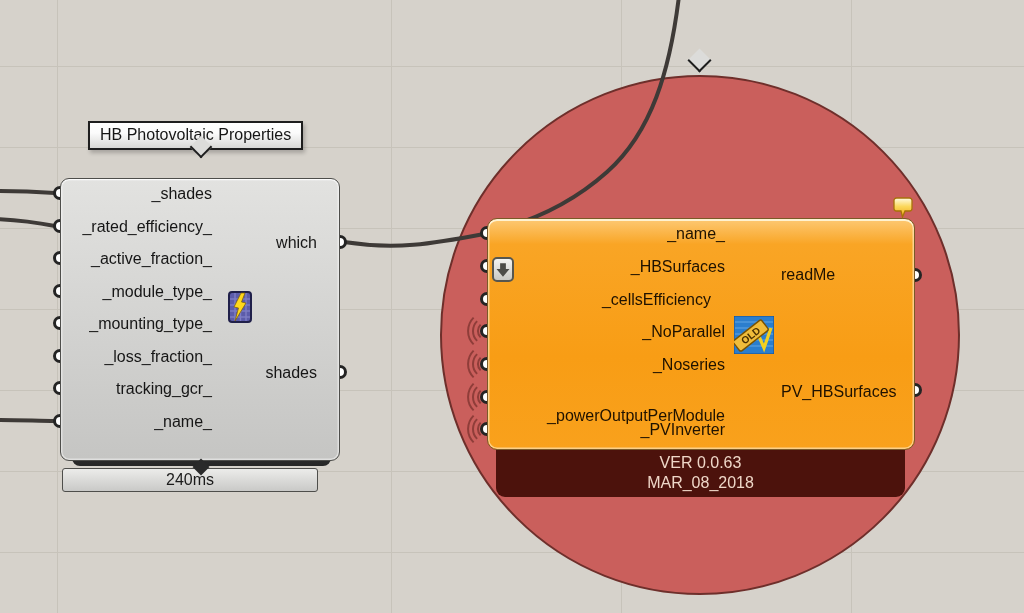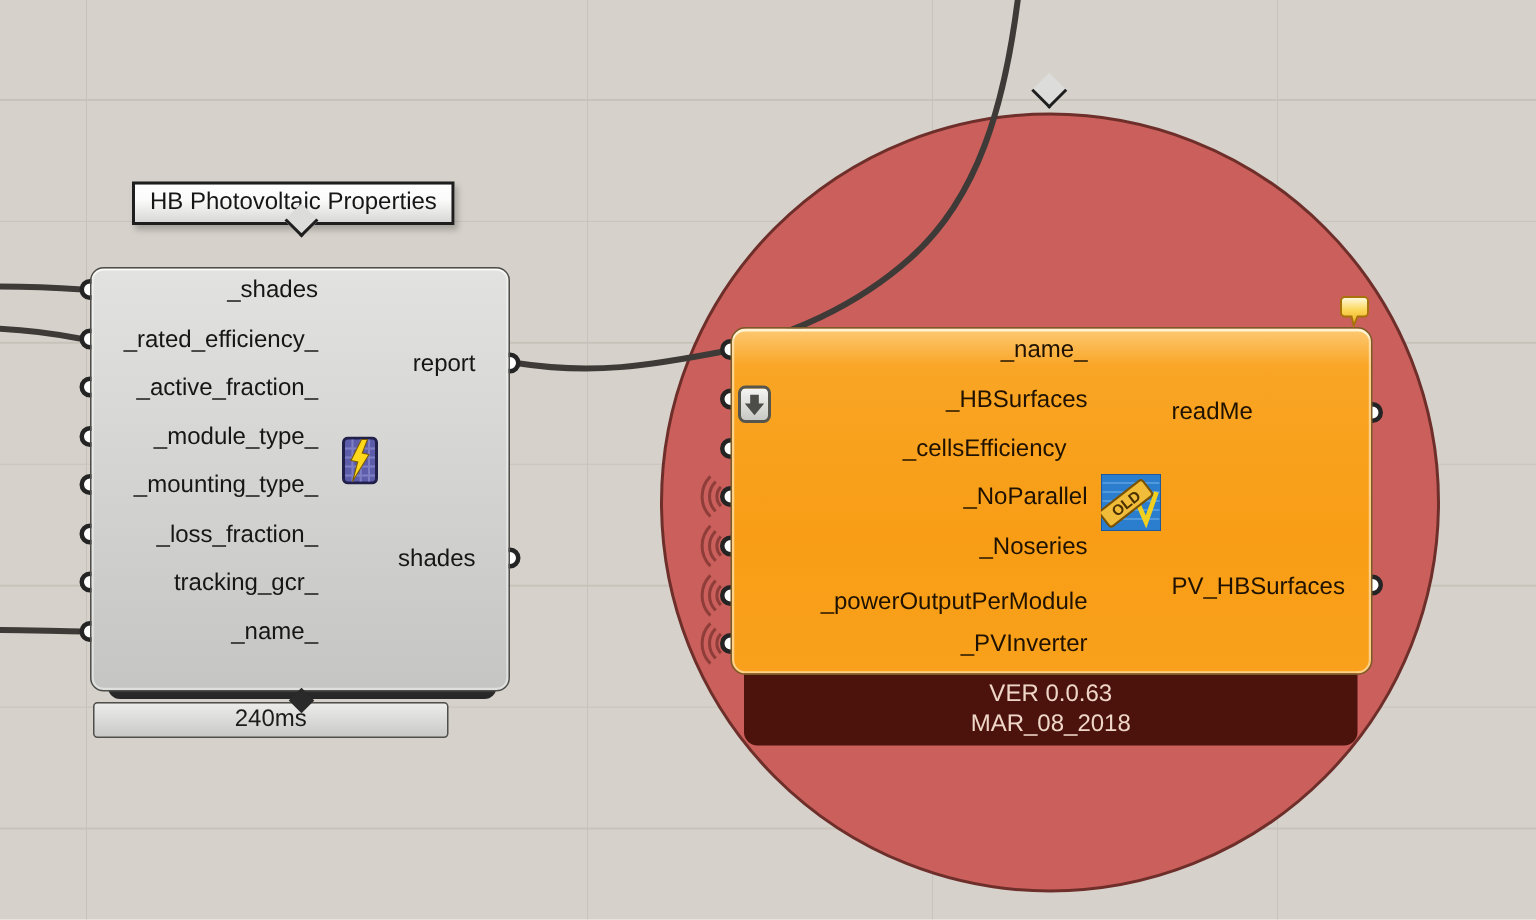--- a/index.html
+++ b/index.html
@@ -32,21 +32,21 @@
     border:1.5px solid #7a5a28;
     box-shadow:inset 0 2px 0 rgba(255,245,215,.9), inset 0 0 0 1.5px rgba(255,248,225,.55);}
   .lbl{position:absolute;height:20px;line-height:20px;font-size:16px;color:#161616;
     white-space:nowrap;text-align:right;}
   .olbl{position:absolute;height:20px;line-height:20px;font-size:16px;color:#1f1200;
     white-space:nowrap;}
   
   #verbar{left:72px;top:440px;width:259px;height:26px;background:linear-gradient(#3a3a3a,#262626);
     border-radius:4px 4px 8px 8px;color:#f2f2f2;font-size:15px;text-align:right;line-height:27px;z-index:4;}
   #vernotch{left:195px;top:461px;width:12px;height:12px;background:#2a2a2a;transform:rotate(45deg);z-index:5;}
-  #runbar{left:62px;top:468px;width:237px;height:24px;background:linear-gradient(#ececea,#c9c9c7);
+  #runbar{left:62px;top:468px;width:256px;height:24px;background:linear-gradient(#ececea,#c9c9c7);
     border:1.5px solid #4e4e4b;border-radius:3px;box-sizing:border-box;color:#1b1b1b;
     font-size:16px;text-align:center;line-height:21px;z-index:4;}
   #legverbar{left:496px;top:448px;width:409px;height:49px;background:#4c120c;
     border-radius:2px 2px 9px 9px;color:#efd7c8;font-size:16px;text-align:center;
     display:flex;flex-direction:column;justify-content:center;gap:1px;z-index:4;line-height:19px;}
   
   .tip{position:absolute;z-index:6;background:linear-gradient(#ffffff,#fbfbfb 40%,#d8d8d6);
     border:2px solid #1e1e1e;color:#161616;text-align:center;
     box-shadow:2px 3px 4px rgba(0,0,0,.22);}
   #notetip{left:489px;top:13px;padding:2px 10px 3px 10px;font-size:17px;line-height:21px;white-space:nowrap;}
@@ -124,21 +124,21 @@
 
   <div id="hbcomp" class="comp">
     <div class="lbl" style="right:127px;top:5px">_shades</div>
     <div class="lbl" style="right:127px;top:38px">_rated_efficiency_</div>
     <div class="lbl" style="right:127px;top:70px">_active_fraction_</div>
     <div class="lbl" style="right:127px;top:103px">_module_type_</div>
     <div class="lbl" style="right:127px;top:135px">_mounting_type_</div>
     <div class="lbl" style="right:127px;top:168px">_loss_fraction_</div>
     <div class="lbl" style="right:127px;top:200px">tracking_gcr_</div>
     <div class="lbl" style="right:127px;top:233px">_name_</div>
-    <div class="lbl" style="right:22px;top:54px">report</div>
+    <div class="lbl" style="right:22px;top:54px">which</div>
     <div class="lbl" style="right:22px;top:184px">shades</div>
 
     <svg class="abs" style="left:167px;top:112px" width="24" height="32" viewBox="0 0 24 32">
       <rect x="1" y="1" width="22" height="30" rx="3" fill="#5c5caa" stroke="#20204a" stroke-width="2"></rect>
       <g stroke="#8282c8" stroke-width="1.4" opacity="0.9">
         <line x1="7" y1="2" x2="7" y2="30"></line>
           <line x1="12.5" y1="2" x2="12.5" y2="30"></line>
         <line x1="18" y1="2" x2="18" y2="30"></line>
         <line x1="2" y1="8" x2="22" y2="8"></line>
           <line x1="2" y1="14" x2="22" y2="14"></line>
@@ -148,21 +148,21 @@
       <polygon points="13,2 6,16 10.5,17 7,30 18,12 13.5,11 17,2" fill="#ffd81c" stroke="#7a5a00" stroke-width="0.7"></polygon>
     </svg>
   </div>
 
   <div id="oldcomp" class="comp">
     <div class="olbl" style="right:189px;top:5px;text-align:right">_name_</div>
     <div class="olbl" style="right:189px;top:38px;text-align:center">_HBSurfaces</div>
     <div class="olbl" style="right:203px;top:71px;text-align:left">_cellsEfficiency</div>
     <div class="olbl" style="right:189px;top:103px;text-align:right">_NoParallel</div>
     <div class="olbl" style="right:189px;top:136px;text-align:left">_Noseries</div>
-    <div class="olbl" style="right:189px;top:173px;text-align:right">_powerOutputPerModule</div>
+    <div class="olbl" style="right:189px;top:187px;text-align:right">_powerOutputPerModule</div>
     <div class="olbl" style="right:189px;top:201px;text-align:right">_PVInverter</div>
     <div class="olbl" style="left:293px;top:46px">readMe</div>
     <div class="olbl" style="left:293px;top:163px">PV_HBSurfaces</div>
 
     <div id="zuibtn">
       <svg width="16" height="18" viewBox="0 0 22 25">
         <path d="M 7 3 h 8 v 8 h 5 L 11 22 L 2 11 h 5 z" fill="#4c4c48"></path>
       </svg>
     </div>
 

